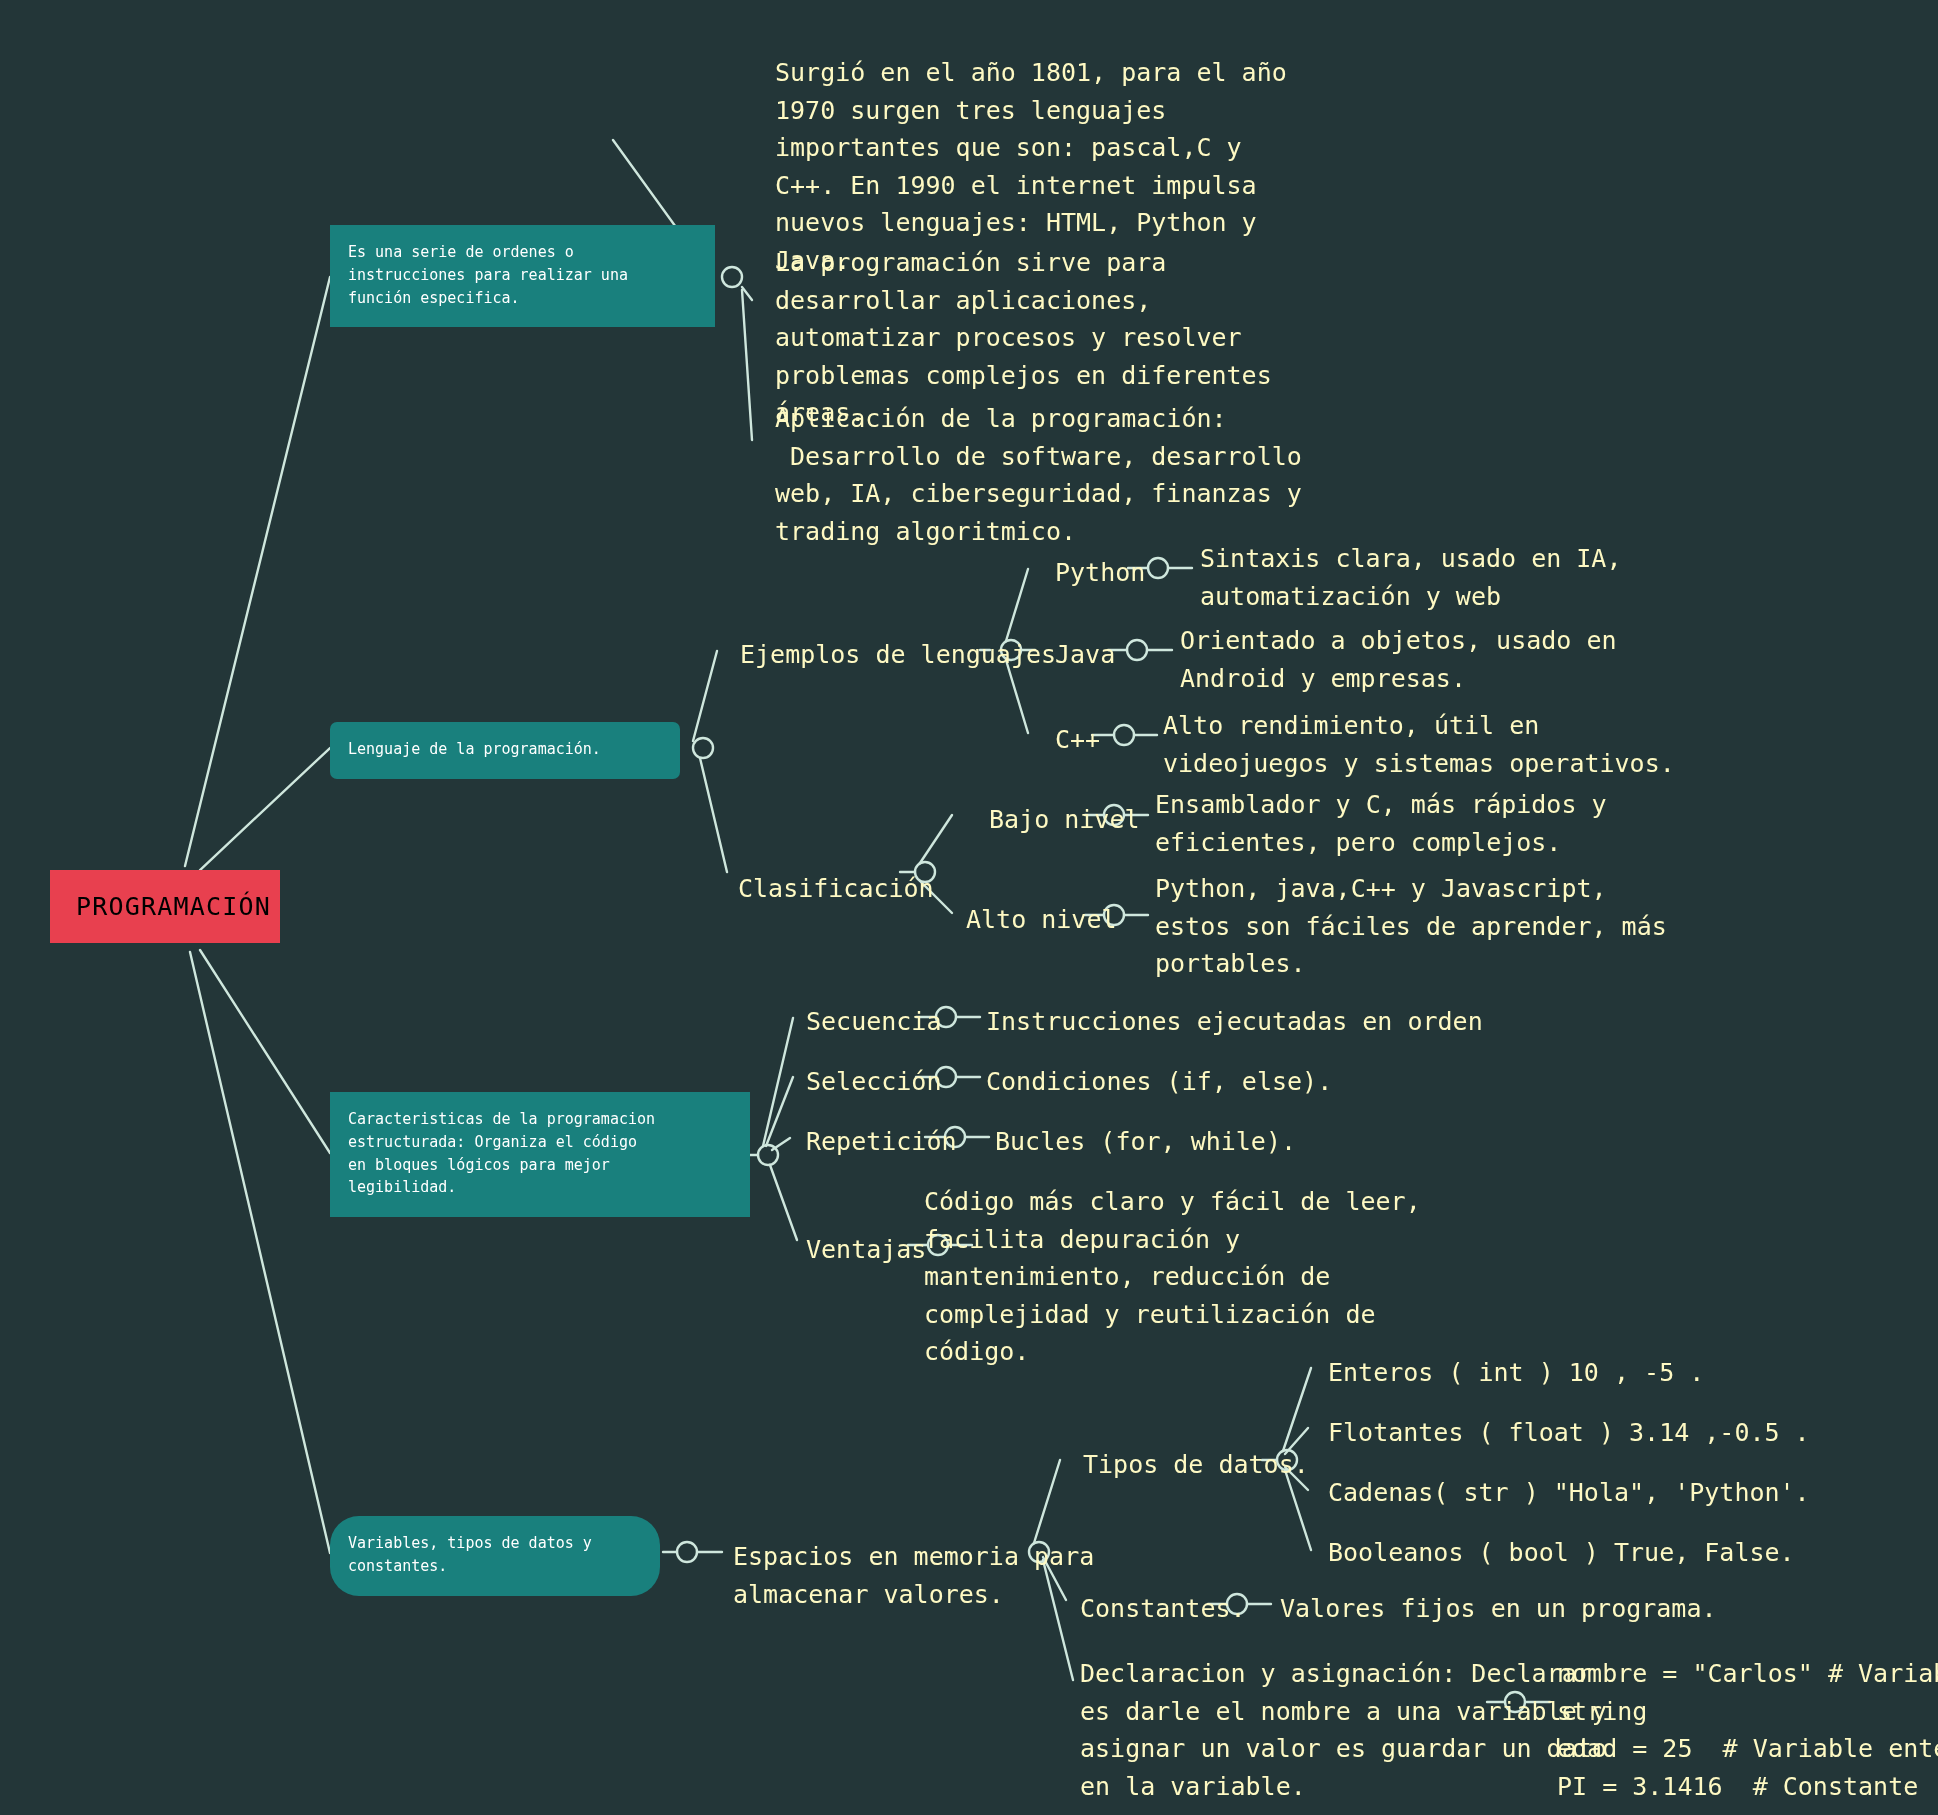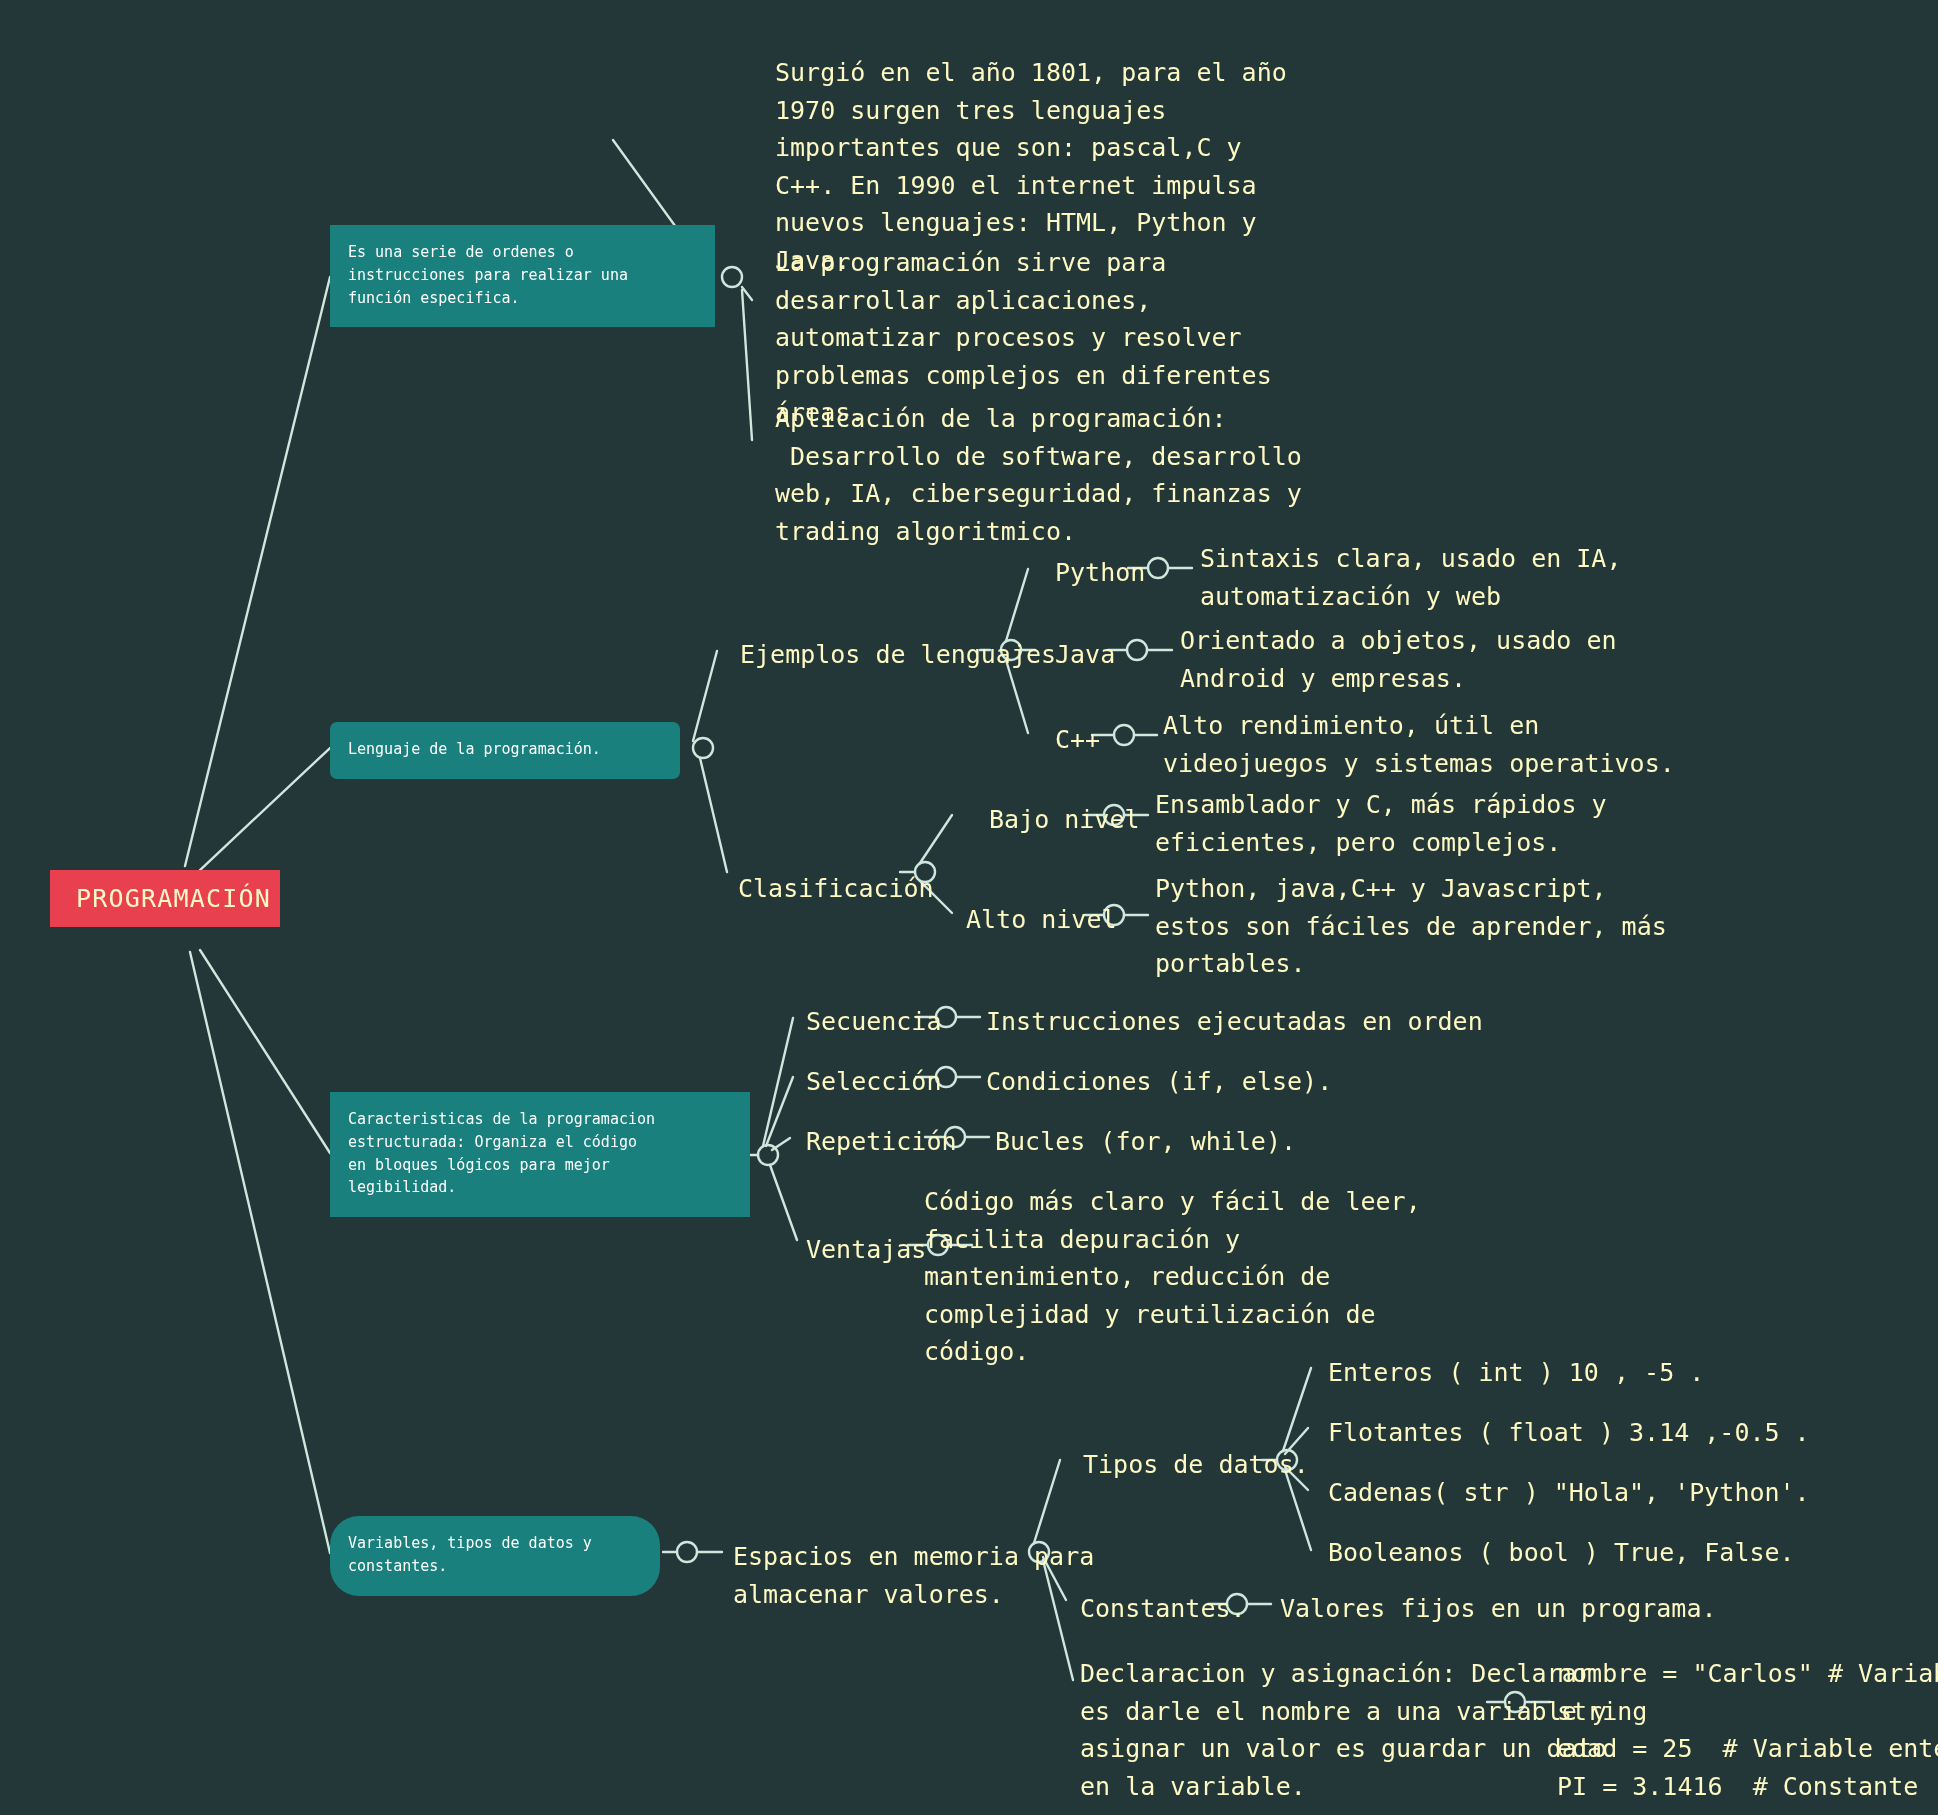--- a/index.html
+++ b/index.html
@@ -21,24 +21,24 @@
     color:#ffffff;
     padding:16px 18px 18px 18px;
     font-size:15px;
     line-height:1.52;
     white-space:pre;
     box-sizing:border-box;
   }
   .root{
     position:absolute;
     background:#e8404f;
-    color:#fef9c3;
+    color:#000000;
     font-size:25px;
     letter-spacing:1.2px;
-    padding:14px 26px;
+    padding:22px 26px;
     white-space:pre;
     box-sizing:border-box;
   }
   .code{white-space:pre;}
 </style>
 </head>
 <body>
 
 <div id="canvas">
 

